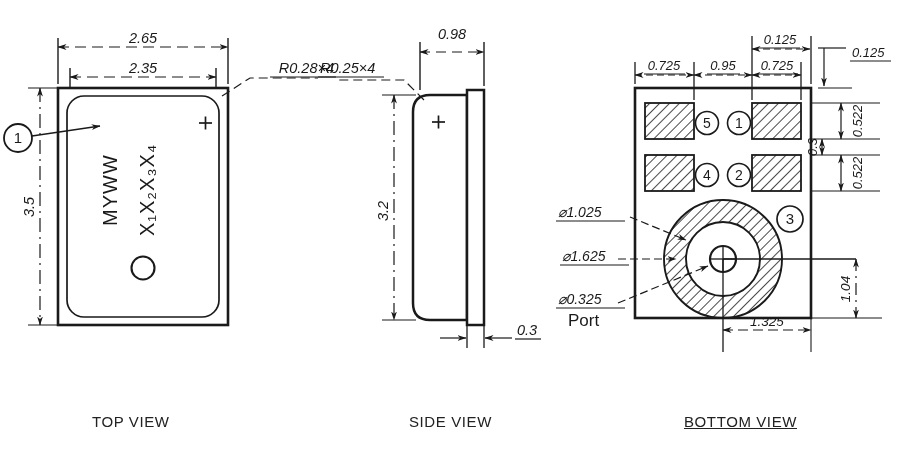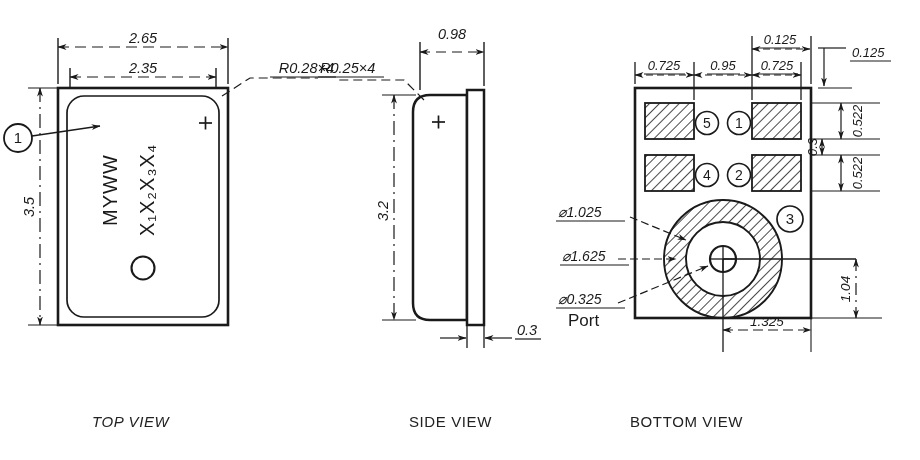--- a/index.html
+++ b/index.html
@@ -237,17 +237,17 @@
     <text x="558" y="217" font-size="14" font-style="italic">⌀1.025</text>
     <line x1="556" y1="221" x2="625" y2="221" stroke="#1a1a1a" stroke-width="1.2"></line>
     <text x="562" y="261" font-size="14" font-style="italic">⌀1.625</text>
     <line x1="560" y1="265" x2="629" y2="265" stroke="#1a1a1a" stroke-width="1.2"></line>
     <text x="558" y="304" font-size="14" font-style="italic">⌀0.325</text>
     <line x1="556" y1="308" x2="625" y2="308" stroke="#1a1a1a" stroke-width="1.2"></line>
     <text x="568" y="326" font-size="17">Port</text>
   </g>
 </svg>
 
-  <div class="viewlabel" style="left:92px;top:413px;font-style:italic;">TOP VIEW</div>
+  <div class="viewlabel" style="left:92px;top:413px;">TOP VIEW</div>
   <div class="viewlabel" style="left:409px;top:413px;text-align:right;">SIDE VIEW</div>
-  <div class="viewlabel" style="left:630px;top:413px;">BOTTOM VIEW</div>
+  <div class="viewlabel" style="left:684px;top:413px;text-decoration:underline;">BOTTOM VIEW</div>
 
 </div>
 
 </body></html>

